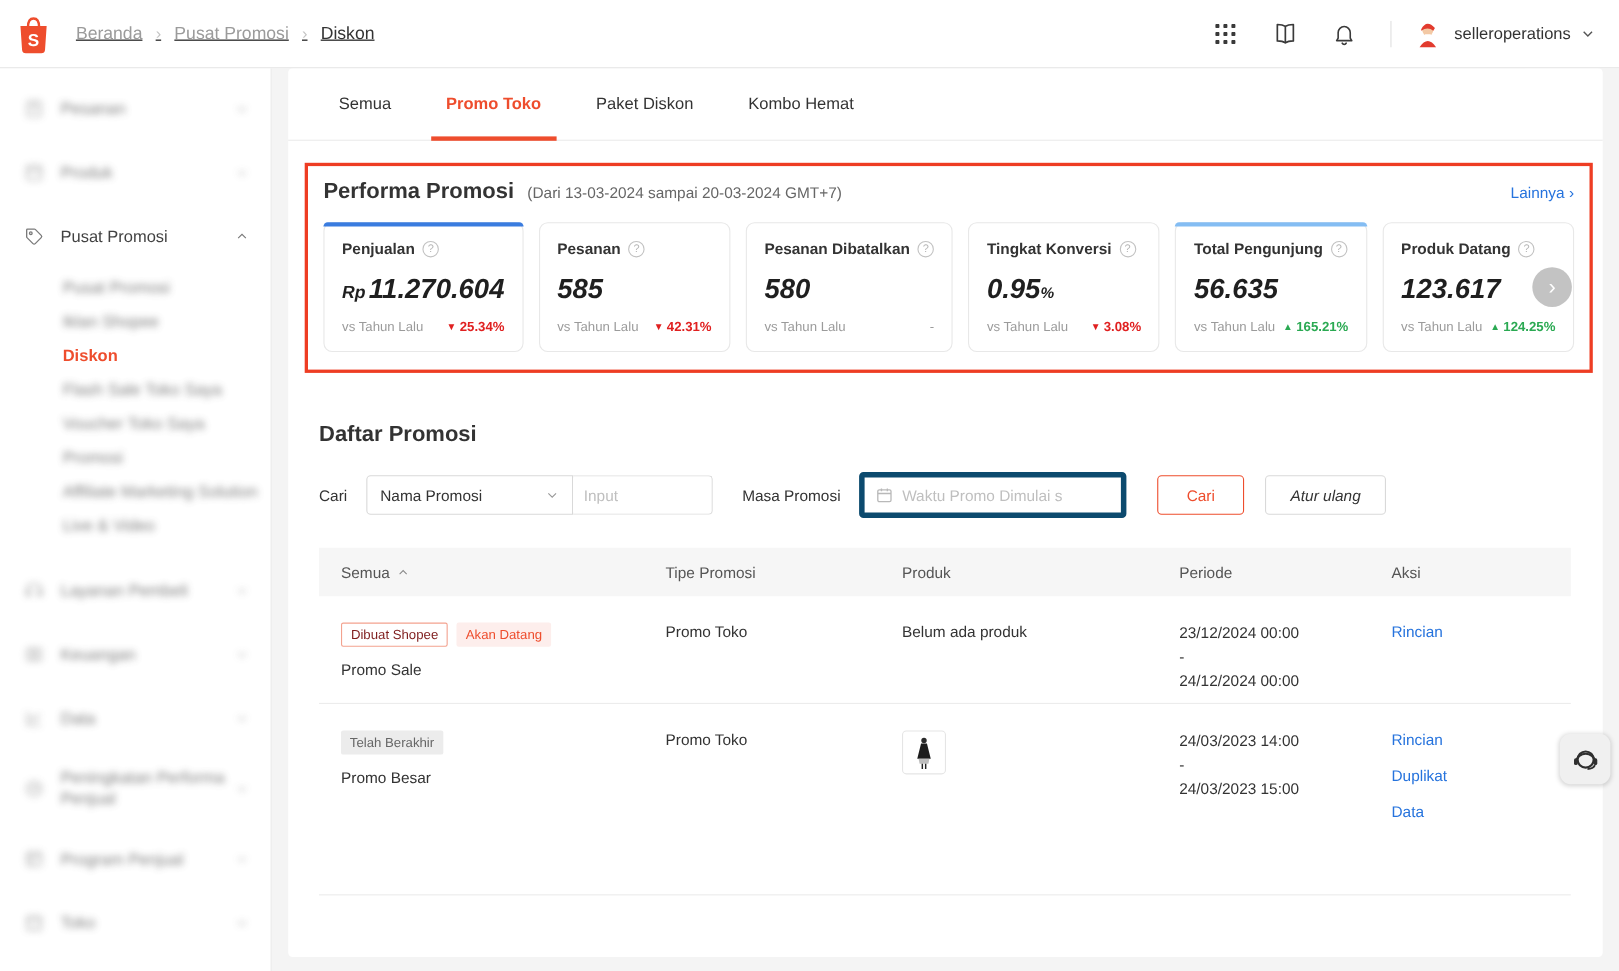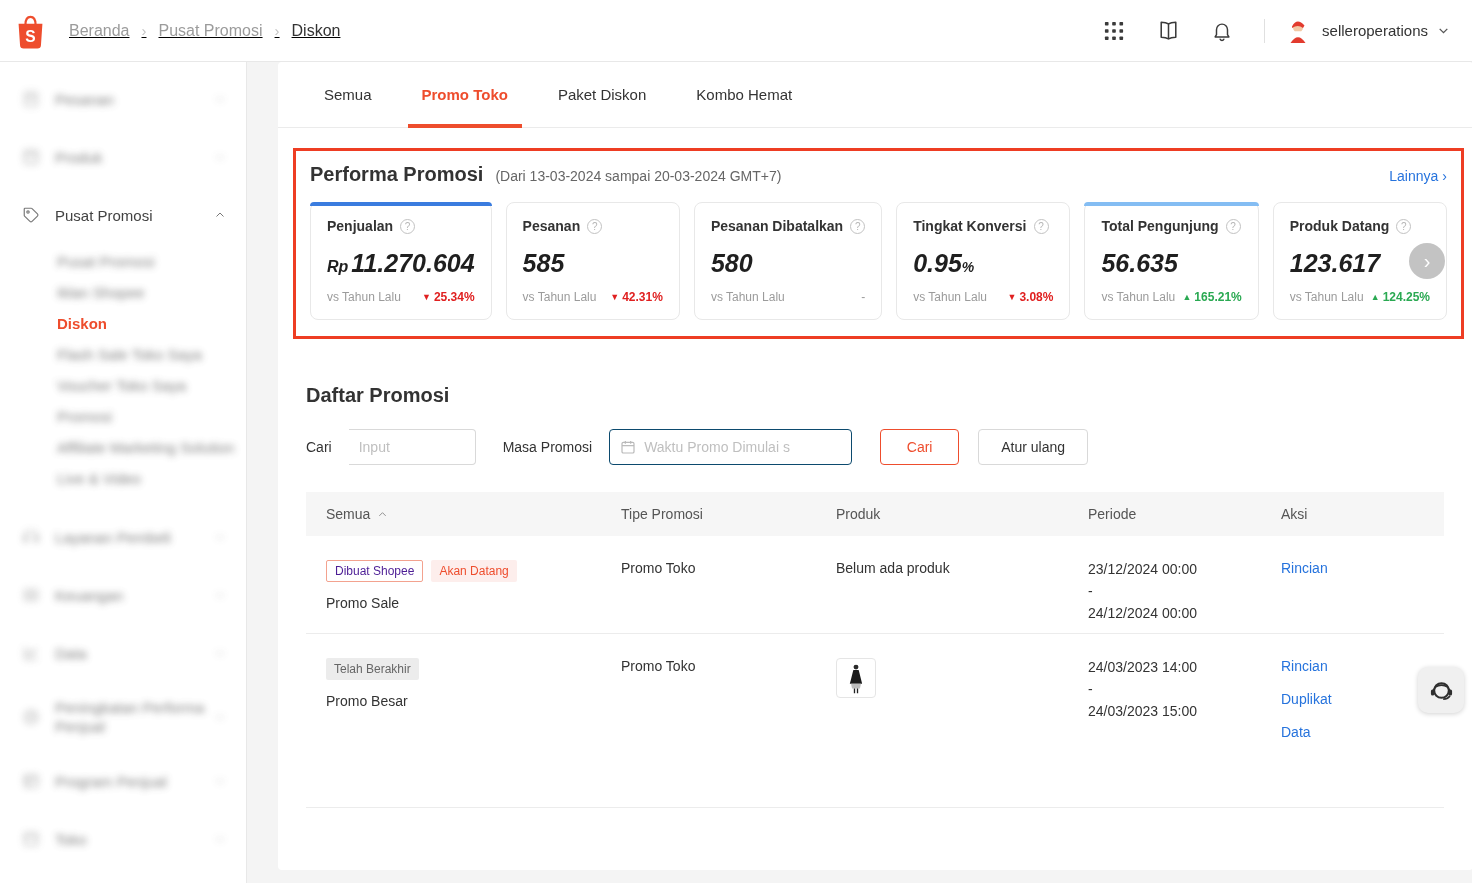--- a/index.html
+++ b/index.html
@@ -31,21 +31,21 @@
   .side-item .chev { margin-left: auto; display: flex; }
   .side-item.tall { height: 70px; }
   .blurred { filter: blur(3.5px); opacity: .8; }
   .side-group-head { color: #424242; font-weight: 500; }
   .submenu { padding: 2px 0 14px 0; }
   .sub-item { height: 31px; display: flex; align-items: center; padding-left: 57px; font-size: 15px;
     color: #5f5f5f; cursor: pointer; }
   .sub-item.active { color: #ee4d2d; font-weight: 700; filter: none; opacity: 1; }
 
   
-  .main-card { position: absolute; top: 62px; left: 278px; width: 1195px; height: 808px;
+  .main-card { position: absolute; top: 62px; left: 262px; width: 1195px; height: 808px;
     background: #fff; border-radius: 4px; }
   .tabbar { display: flex; align-items: center; height: 66px; padding-left: 46px;
     border-bottom: 1px solid #ebebeb; }
   .tab { position: relative; height: 66px; display: flex; align-items: center; margin-right: 50px;
     font-size: 15px; color: #333; cursor: pointer; }
   .tab.active { color: #ee4d2d; font-weight: 700; }
   .tab.active::after { content: ''; position: absolute; left: -14px; right: -14px; bottom: 0;
     height: 4px; background: #ee4d2d; }
 
   
@@ -87,47 +87,47 @@
   .filters { display: flex; align-items: center; margin-top: 22px; padding: 0 28px; font-size: 14px; color: #333; }
   .flabel { margin-right: 17px; }
   .select-box { width: 188px; height: 36px; border: 1px solid #d9d9d9; border-radius: 4px 0 0 4px;
     display: flex; align-items: center; padding: 0 12px; cursor: pointer; background: #fff; }
   .select-box .sel-text { flex: 1; color: #333; }
   .text-input { width: 127px; height: 36px; border: 1px solid #d9d9d9; border-left: none;
     border-radius: 0 4px 4px 0; padding: 0 10px; font-size: 14px; color: #333; outline: none;
     font-family: "Liberation Sans", "DejaVu Sans", sans-serif; }
   .text-input::placeholder { color: #bfbfbf; }
   .flabel2 { margin: 0 17px 0 27px; }
-  .date-box { width: 243px; height: 36px; border: 1px solid #0c4a6e; border-radius: 4px;
+  .date-box { width: 243px; height: 36px; border: 5px solid #0c4a6e; border-radius: 4px;
     display: flex; align-items: center; padding: 16px 10px; gap: 8px; background: #fff; cursor: pointer; }
   .date-box input { border: none; outline: none; flex: 1; font-size: 14px; min-width: 0;
     font-family: "Liberation Sans", "DejaVu Sans", sans-serif; }
   .date-box input::placeholder { color: #bfbfbf; }
   .btn { height: 36px; border-radius: 4px; font-size: 14px; display: flex; align-items: center;
     justify-content: center; cursor: pointer; background: #fff; }
   .btn-outline-red { width: 79px; margin-left: 28px; border: 1px solid #ee4d2d; color: #ee4d2d; }
-  .btn-plain { width: 110px; margin-left: 19px; border: 1px solid #d9d9d9; color: #333; }
+  .btn-plain { width: 110px; margin-left: 19px; border: 1px solid #d9d9d9; color: #333; font-style: italic; }
 
   
   .promo-table { margin: 27px 29px 0 28px; }
   .t-head { display: flex; align-items: center; height: 44px; background: #f6f6f6;
     font-size: 14px; color: #555; }
   .t-row { display: flex; align-items: flex-start; padding-top: 24px; border-bottom: 1px solid #ececec; }
   .t-row.r1 { min-height: 98px; }
   .t-row.r2 { min-height: 174px; }
   .col-name { width: 315px; padding-left: 20px; }
   .col-type { width: 215px; }
   .col-product { width: 252px; }
   .col-period { width: 193px; }
   .col-actions { flex: 1; }
   .head-name { display: flex; align-items: center; gap: 7px; }
   .badges { display: flex; gap: 8px; }
   .badge { font-size: 12px; height: 22px; display: inline-flex; align-items: center;
     padding: 0 8px; border-radius: 2px; white-space: nowrap; }
-  .badge.outline { color: #4c1d95; border: 1px solid #f3a28f; background: #fff; }
+  .badge.outline { color: #7f1d1d; border: 1px solid #f3a28f; background: #fff; }
   .badge.soft { color: #ee4d2d; background: #fdeeec; }
   .badge.gray { color: #666; background: #ececec; }
   .promo-name { margin-top: 13px; font-size: 14px; color: #333; }
   .cell-text { font-size: 14px; color: #333; }
   .period-cell { font-size: 14px; color: #333; line-height: 19px; }
   .period-sep { margin: 3px 0; }
   .action-link { display: block; color: #2673dd; font-size: 14px; cursor: pointer;
     text-decoration: none; margin-bottom: 17px; }
   .thumb { width: 40px; height: 40px; border: 1px solid #e5e5e5; border-radius: 4px;
     background: #fff; display: flex; align-items: center; justify-content: center; overflow: hidden; }
@@ -444,20 +444,26 @@
         <div class="next-arrow">
           <span>›</span>
         </div>
       </div>
     </div>
 
     <div class="list-title">Daftar Promosi</div>
 
     <div class="filters">
       <span class="flabel">Cari</span>
+      <div class="select-box">
+        <span class="sel-text">Nama Promosi</span>
+        <svg width="12" height="12" viewBox="0 0 24 24" fill="none" stroke="#999" stroke-width="2">
+            <polyline points="5,9 12,16 19,9"></polyline>
+          </svg>
+      </div>
       <input class="text-input" placeholder="Input" style="">
       <span class="flabel2">Masa Promosi</span>
       <div class="date-box">
         <svg width="16" height="16" viewBox="0 0 24 24" fill="none" stroke="#b9b9b9" stroke-width="1.8">
           <rect x="3" y="5" width="18" height="16" rx="2"></rect>
             <line x1="3" y1="10" x2="21" y2="10"></line>
             <line x1="8" y1="3" x2="8" y2="7"></line>
             <line x1="16" y1="3" x2="16" y2="7"></line>
         </svg>
         <input placeholder="Waktu Promo Dimulai s" style="">

